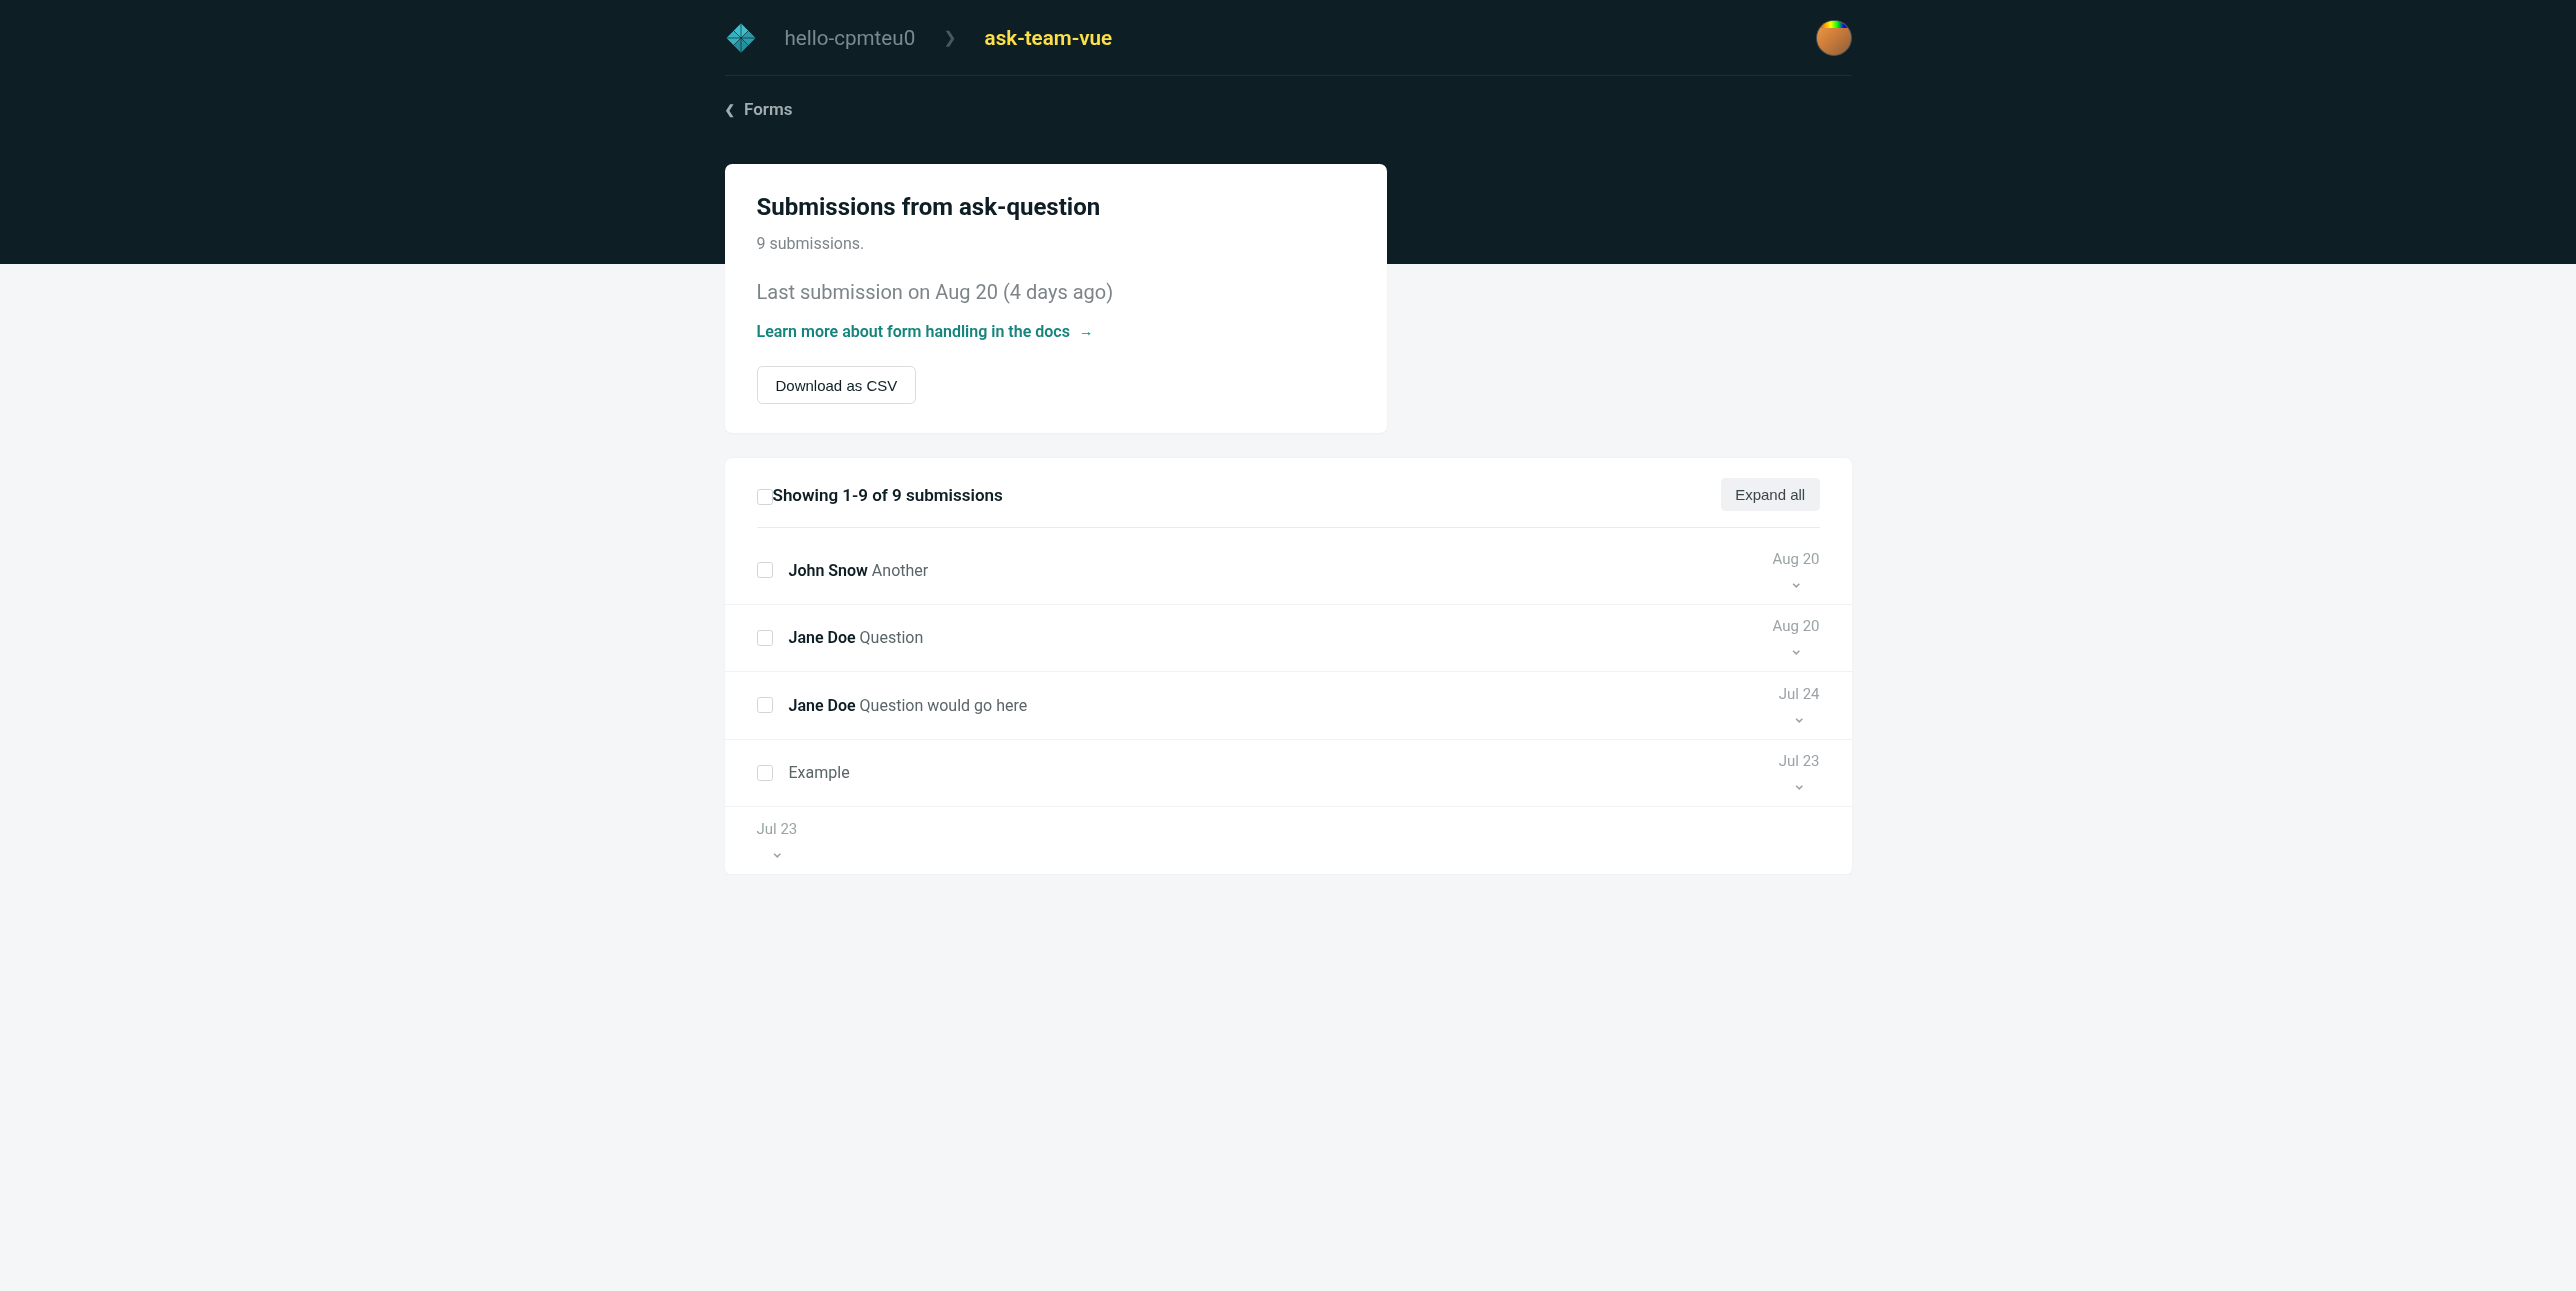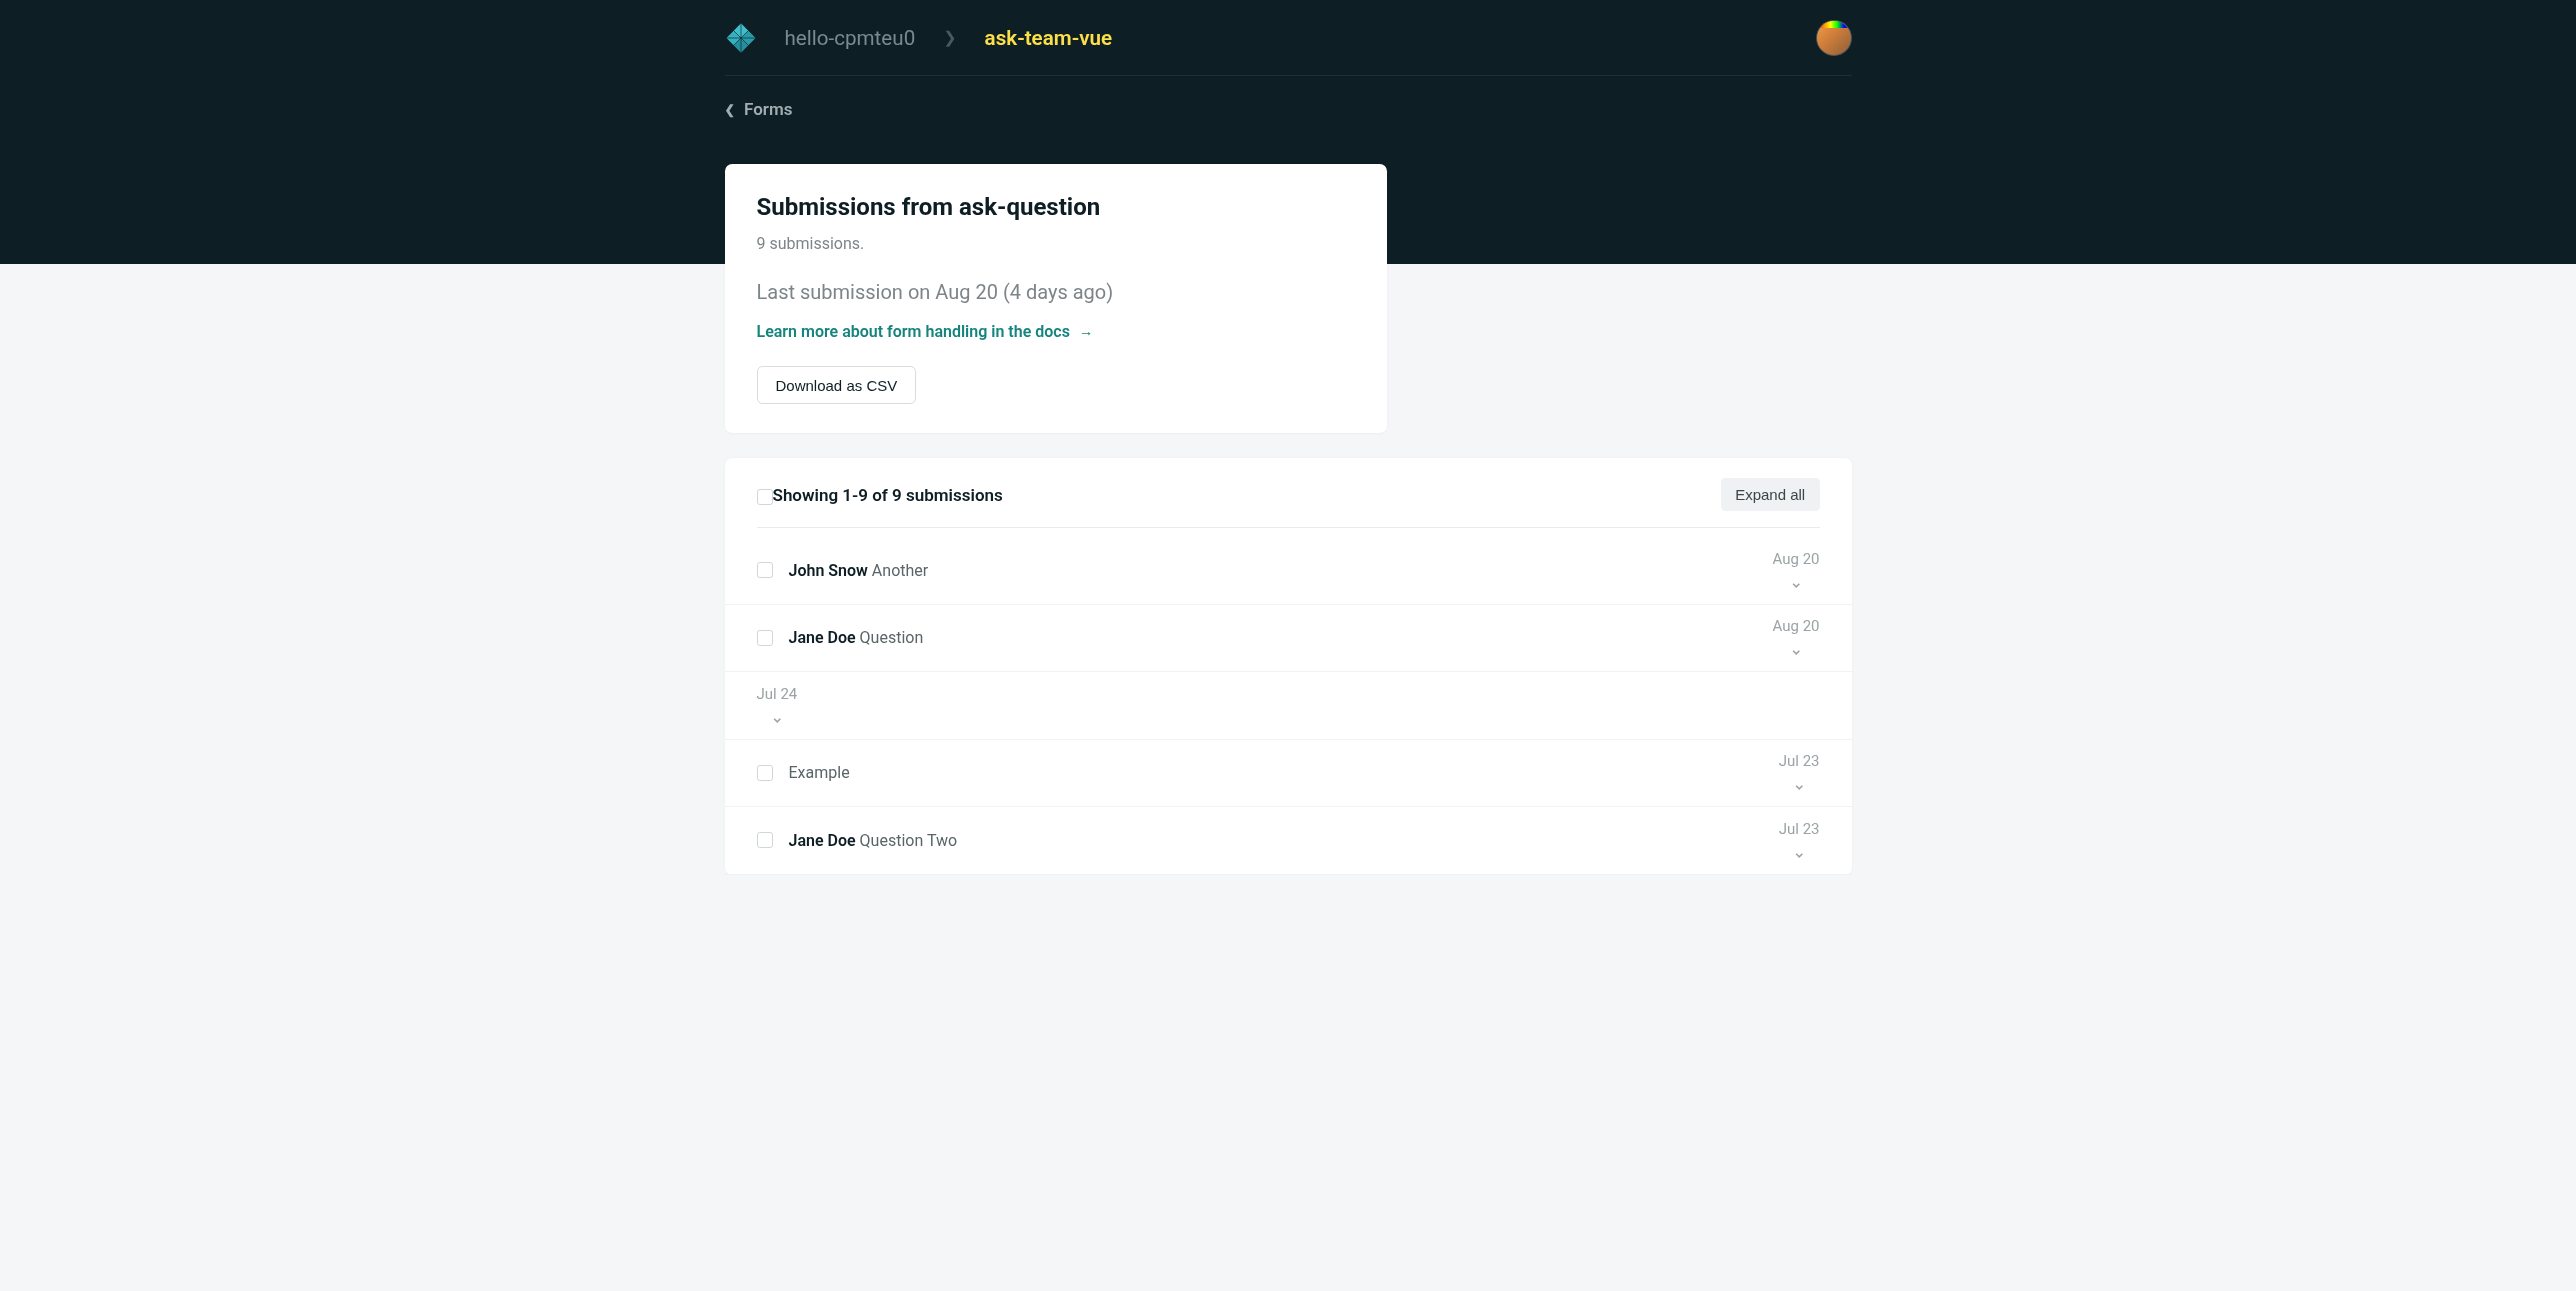--- a/index.html
+++ b/index.html
@@ -320,20 +320,24 @@
           <div class="row-right">
             <span class="row-date">Aug 20</span>
             <span class="row-chevron">
               <svg viewBox="0 0 24 24" fill="none" stroke="currentColor" stroke-width="3">
                 <polyline points="6 9 12 15 18 9"></polyline>
               </svg>
             </span>
           </div>
         </div>
         <div class="row">
+          <div class="row-left">
+            <div class="checkbox"></div>
+            <div class="row-text"><span class="row-name">Jane Doe</span> Question would go here</div>
+          </div>
           <div class="row-right">
             <span class="row-date">Jul 24</span>
             <span class="row-chevron">
               <svg viewBox="0 0 24 24" fill="none" stroke="currentColor" stroke-width="3">
                 <polyline points="6 9 12 15 18 9"></polyline>
               </svg>
             </span>
           </div>
         </div>
         <div class="row">
@@ -344,24 +348,20 @@
           <div class="row-right">
             <span class="row-date">Jul 23</span>
             <span class="row-chevron">
               <svg viewBox="0 0 24 24" fill="none" stroke="currentColor" stroke-width="3">
                 <polyline points="6 9 12 15 18 9"></polyline>
               </svg>
             </span>
           </div>
         </div>
         <div class="row">
-          <div class="row-left">
-            <div class="checkbox"></div>
-            <div class="row-text"><span class="row-name">Jane Doe</span> Question Two</div>
-          </div>
           <div class="row-right">
             <span class="row-date">Jul 23</span>
             <span class="row-chevron">
               <svg viewBox="0 0 24 24" fill="none" stroke="currentColor" stroke-width="3">
                 <polyline points="6 9 12 15 18 9"></polyline>
               </svg>
             </span>
           </div>
         </div>
       </div>

